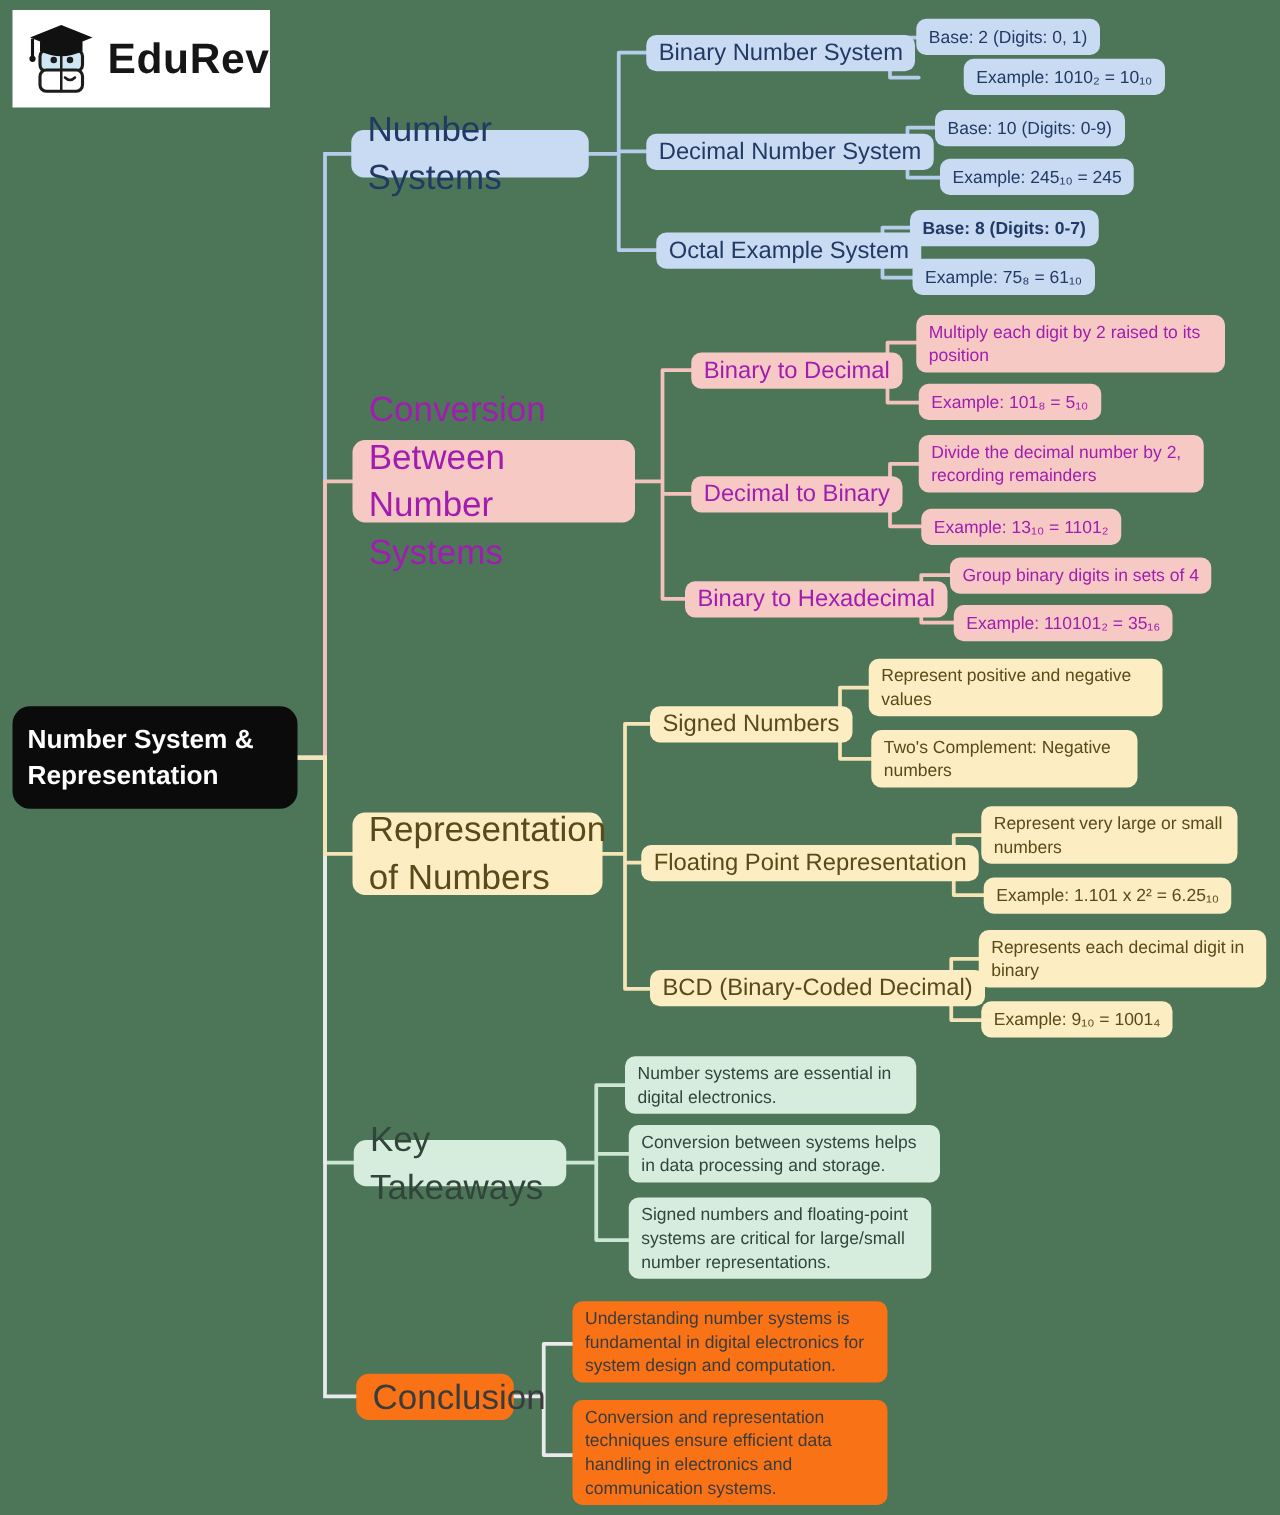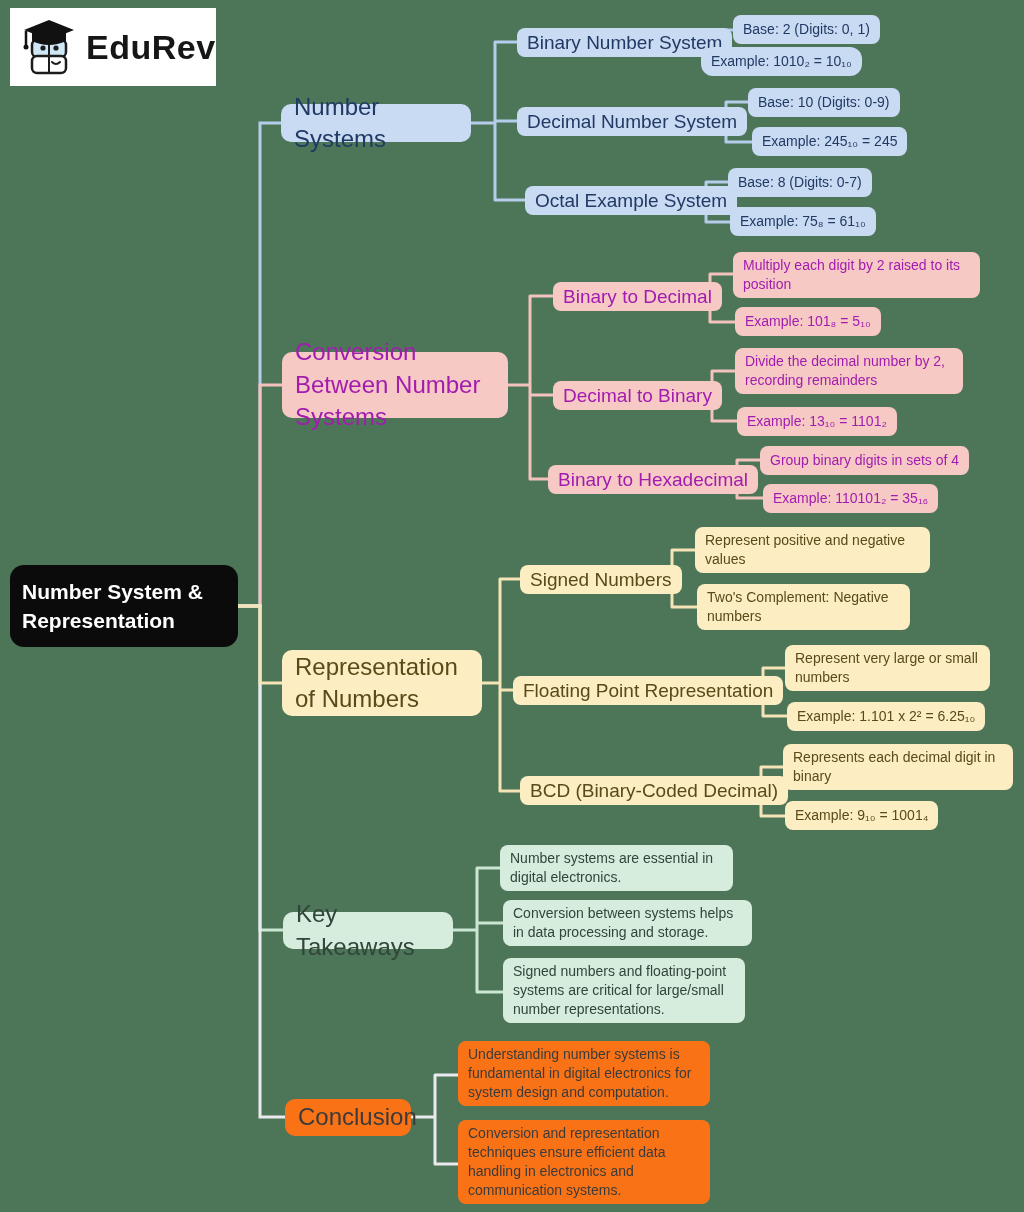--- a/index.html
+++ b/index.html
@@ -1,20 +1,20 @@
 <!DOCTYPE html>
 <html><head>
 <meta charset="utf-8">
 <style>
   html,body{margin:0;padding:0;}
   body{font-family:"Liberation Sans", sans-serif;}
   #canvas{position:relative;width:1024px;height:1212px;background:#4d7659;overflow:hidden;}
   #wires{position:absolute;left:0;top:0;z-index:0;}
   .node{position:absolute;box-sizing:border-box;border-radius:10px;z-index:2;line-height:1.35;}
-  .hdr{display:flex;align-items:center;font-size:24px;padding:2px 13px;border-radius:10px;}
+  .hdr{display:flex;align-items:center;font-size:28px;padding:2px 13px;border-radius:10px;}
   .sub{display:flex;align-items:center;font-size:19px;padding:2px 10px;height:29px;border-radius:8px;white-space:nowrap;}
   .leaf{font-size:14px;padding:4px 10px;border-radius:8px;}
   .leaf.one{white-space:nowrap;display:flex;align-items:center;height:29px;padding:2px 10px;}
   .blue-n{background:#c9daf3;color:#213a63;}
   .pink-n{background:#f7c9c5;color:#a21caf;}
   .yellow-n{background:#fcedc2;color:#5a4a1a;}
   .green-n{background:#d6ecdc;color:#31453a;}
   .gray-n{background:#f97316;color:#3b3b3b;}
   .root{background:#0b0b0b;color:#ffffff;font-weight:bold;font-size:21px;display:flex;align-items:center;padding:6px 12px;border-radius:14px;line-height:1.4;}
   .logo{position:absolute;left:10px;top:8px;width:206px;height:78px;background:#ffffff;z-index:3;display:flex;align-items:center;gap:6px;padding:0 8px;box-sizing:border-box;}
@@ -83,28 +83,28 @@
   <div class="node root" style="left:10px;top:565px;width:228px;height:82px;">Number System &amp; Representation</div>
 
   <div class="node hdr blue-n" style="left:281px;top:104px;width:190px;height:38px;">Number Systems</div>
   <div class="node hdr pink-n" style="left:282px;top:352px;width:226px;height:66px;">Conversion Between Number Systems</div>
   <div class="node hdr yellow-n" style="left:282px;top:650px;width:200px;height:66px;">Representation of Numbers</div>
   <div class="node hdr green-n" style="left:283px;top:912px;width:170px;height:37px;">Key Takeaways</div>
   <div class="node hdr gray-n" style="left:285px;top:1099px;width:126px;height:37px;">Conclusion</div>
 
   <div class="node sub blue-n" style="left:517px;top:28px;">Binary Number System</div>
   <div class="node leaf one blue-n" style="left:733px;top:15px;">Base: 2 (Digits: 0, 1)</div>
-  <div class="node leaf one blue-n" style="left:701px;top:47px;border-radius:12px;">Example: 1010₂ = 10₁₀</div>
+  <div class="node leaf one blue-n" style="left:771px;top:47px;">Example: 1010₂ = 10₁₀</div>
 
   <div class="node sub blue-n" style="left:517px;top:107px;">Decimal Number System</div>
   <div class="node leaf one blue-n" style="left:748px;top:88px;">Base: 10 (Digits: 0-9)</div>
   <div class="node leaf one blue-n" style="left:752px;top:127px;">Example: 245₁₀ = 245</div>
 
   <div class="node sub blue-n" style="left:525px;top:186px;">Octal Example System</div>
-  <div class="node leaf one blue-n" style="left:728px;top:168px;">Base: 8 (Digits: 0-7)</div>
+  <div class="node leaf one blue-n" style="left:728px;top:168px;font-weight:bold;">Base: 8 (Digits: 0-7)</div>
   <div class="node leaf one blue-n" style="left:730px;top:207px;">Example: 75₈ = 61₁₀</div>
 
   <div class="node sub pink-n" style="left:553px;top:282px;">Binary to Decimal</div>
   <div class="node leaf pink-n" style="left:733px;top:252px;width:247px;">Multiply each digit by 2 raised to its position</div>
   <div class="node leaf one pink-n" style="left:735px;top:307px;">Example: 101₈ = 5₁₀</div>
 
   <div class="node sub pink-n" style="left:553px;top:381px;">Decimal to Binary</div>
   <div class="node leaf pink-n" style="left:735px;top:348px;width:228px;">Divide the decimal number by 2, recording remainders</div>
   <div class="node leaf one pink-n" style="left:737px;top:407px;">Example: 13₁₀ = 1101₂</div>
 

